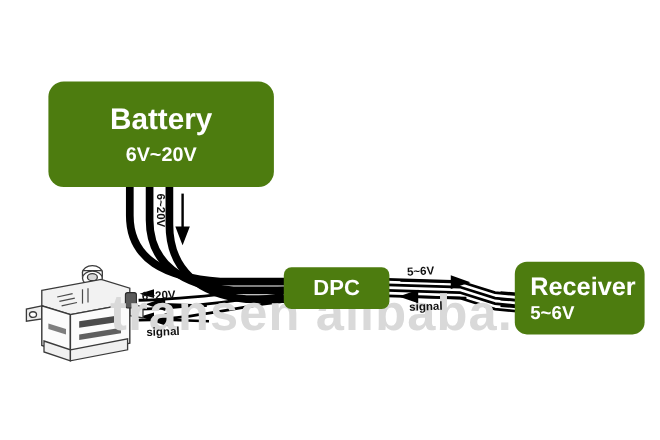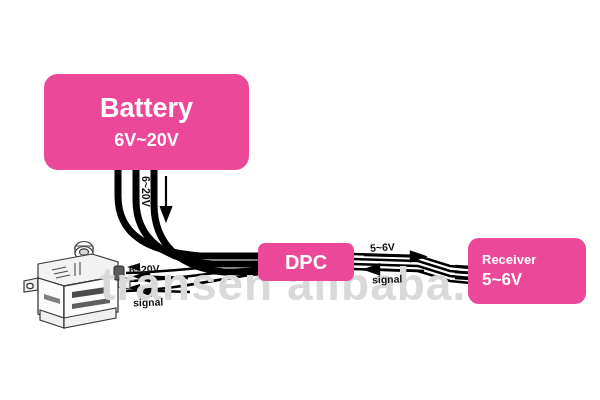--- a/index.html
+++ b/index.html
@@ -26,21 +26,21 @@
     height: 400px;
   }
   #wires-layer { z-index: 2; }
   #servo-layer { z-index: 3; }
   #watermark-layer { z-index: 4; }
   #boxes-layer  { z-index: 5; }
   #labels-layer { z-index: 6; }
 
   .box {
     position: absolute;
-    background: #ec4899;
+    background: #4d7c0f;
     color: #ffffff;
     display: flex;
     flex-direction: column;
     align-items: center;
     justify-content: center;
     text-align: center;
     line-height: 1.05;
   }
   #battery-box {
     left: 44px;
@@ -74,21 +74,21 @@
     left: 468px;
     top: 238px;
     width: 118px;
     height: 66px;
     border-radius: 11px;
     align-items: flex-start;
     padding-left: 14px;
     box-sizing: border-box;
   }
   #receiver-title {
-    font-size: 13px;
+    font-size: 23px;
     font-weight: bold;
   }
   #receiver-range {
     font-size: 17px;
     font-weight: bold;
     margin-top: 4px;
   }
 
   .model-title {
     position: absolute;

